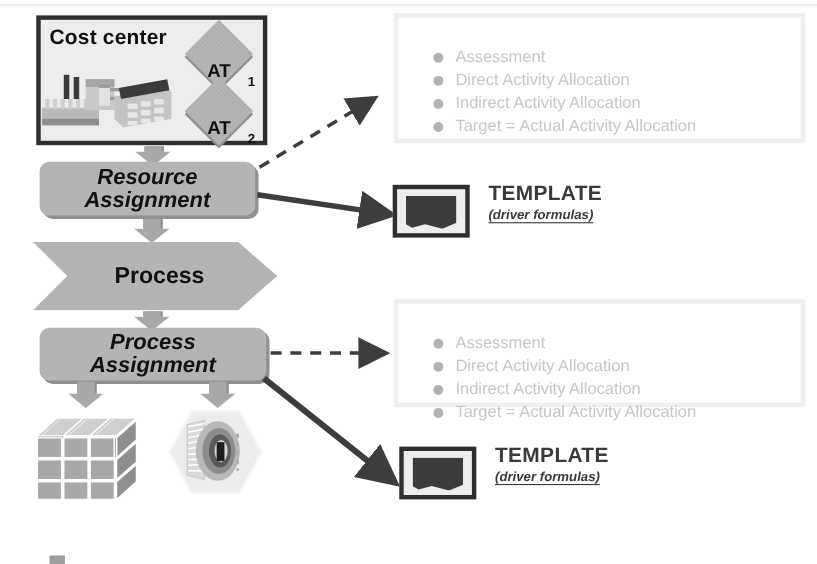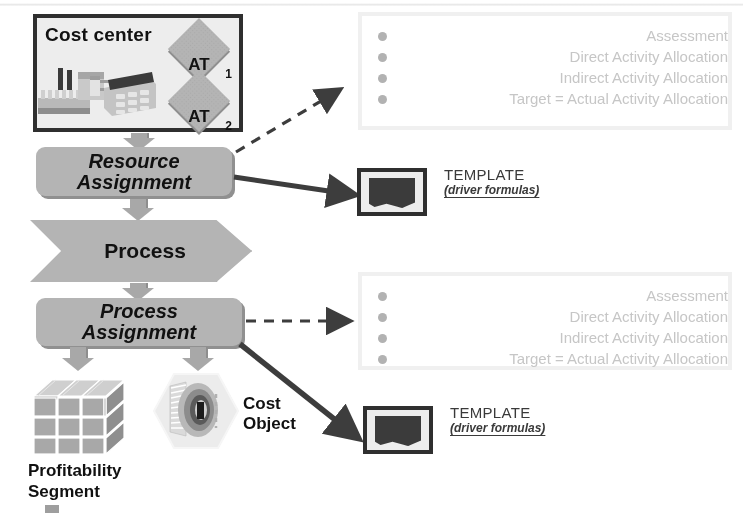--- a/index.html
+++ b/index.html
@@ -73,38 +73,38 @@
   #arrow-pa-cube .head{top:11px;}
   #arrow-pa-gear{left:182px;top:347px;height:23px;}
   #arrow-pa-gear .stem{height:11px;}
   #arrow-pa-gear .head{top:11px;}
 
   
   .listpanel{position:absolute;background:#ffffff;border:4px solid #f0f0f0;
              box-sizing:border-box;}
   #list-top{left:358px;top:12px;width:374px;height:118px;}
   #list-bottom{left:358px;top:272px;width:374px;height:98px;}
-  .listpanel ul{list-style:none;margin:0;padding:9px 0 0 12px;text-align:right;}
+  .listpanel ul{list-style:none;margin:16px;padding:9px 0 0 12px;}
   .listpanel li{position:relative;padding-left:24px;font-size:15px;color:#c6c6c6;
                 line-height:21px;white-space:nowrap;}
   .listpanel li::before{content:"";position:absolute;left:4px;top:7px;width:9px;height:9px;
                         border-radius:50%;background:#b2b2b2;}
 
   
   .tmpl-icon{position:absolute;width:70px;height:48px;background:#ededed;
              border:4px solid #2f2f2f;box-sizing:border-box;}
   .tmpl-icon .doc{position:absolute;left:8px;top:6px;width:46px;height:30px;
              background:#3b3b3b;
              clip-path:polygon(0 0,100% 0,100% 82%,72% 100%,38% 86%,12% 97%,0 86%);
              box-shadow:3px 3px 0 #bdbdbd;}
   #tmpl-icon-1{left:357px;top:168px;}
   #tmpl-icon-2{left:363px;top:406px;}
 
   .tmpl-text{position:absolute;}
-  .tmpl-text .t1{font-size:15px;font-weight:normal;color:#3a3a3a;letter-spacing:.3px;}
+  .tmpl-text .t1{font-size:19px;font-weight:bold;color:#3a3a3a;letter-spacing:.3px;}
   .tmpl-text .t2{font-size:12px;font-weight:bold;font-style:italic;color:#3a3a3a;
                  text-decoration:underline;text-underline-offset:3px;}
   #tmpl-text-1{left:444px;top:166px;}
   #tmpl-text-2{left:450px;top:404px;}
 
   
   #cube{position:absolute;left:32px;top:370px;width:94px;height:86px;}
 
   
   #cost-object-icon{position:absolute;left:152px;top:372px;width:88px;height:78px;}
@@ -331,24 +331,16 @@
     <ellipse cx="47" cy="38" rx="15" ry="21" fill="#8c8c8c"></ellipse>
     <ellipse cx="48" cy="38" rx="10" ry="15" fill="#5a5a5a"></ellipse>
     <ellipse cx="49" cy="38" rx="6" ry="10" fill="#cfcfcf"></ellipse>
     <rect x="45" y="30" width="7" height="17" fill="#1c1c1c"></rect>
 
     <g stroke="#b0b0b0" stroke-width="2.5" stroke-dasharray="4,4" fill="none">
       <path d="M64,22 L64,56"></path>
     </g>
   </svg>
 
-  <div id="cost-object-label">
-    <span>Cost</span><br>
-    <span>Object</span>
-  </div>
-
-  <div id="profitability-label">
-    <span>Profitability</span><br>
-    <span>Segment</span>
-  </div>
+
 
   <div class="cutoff"></div>
 </div>
 
 </body></html>

